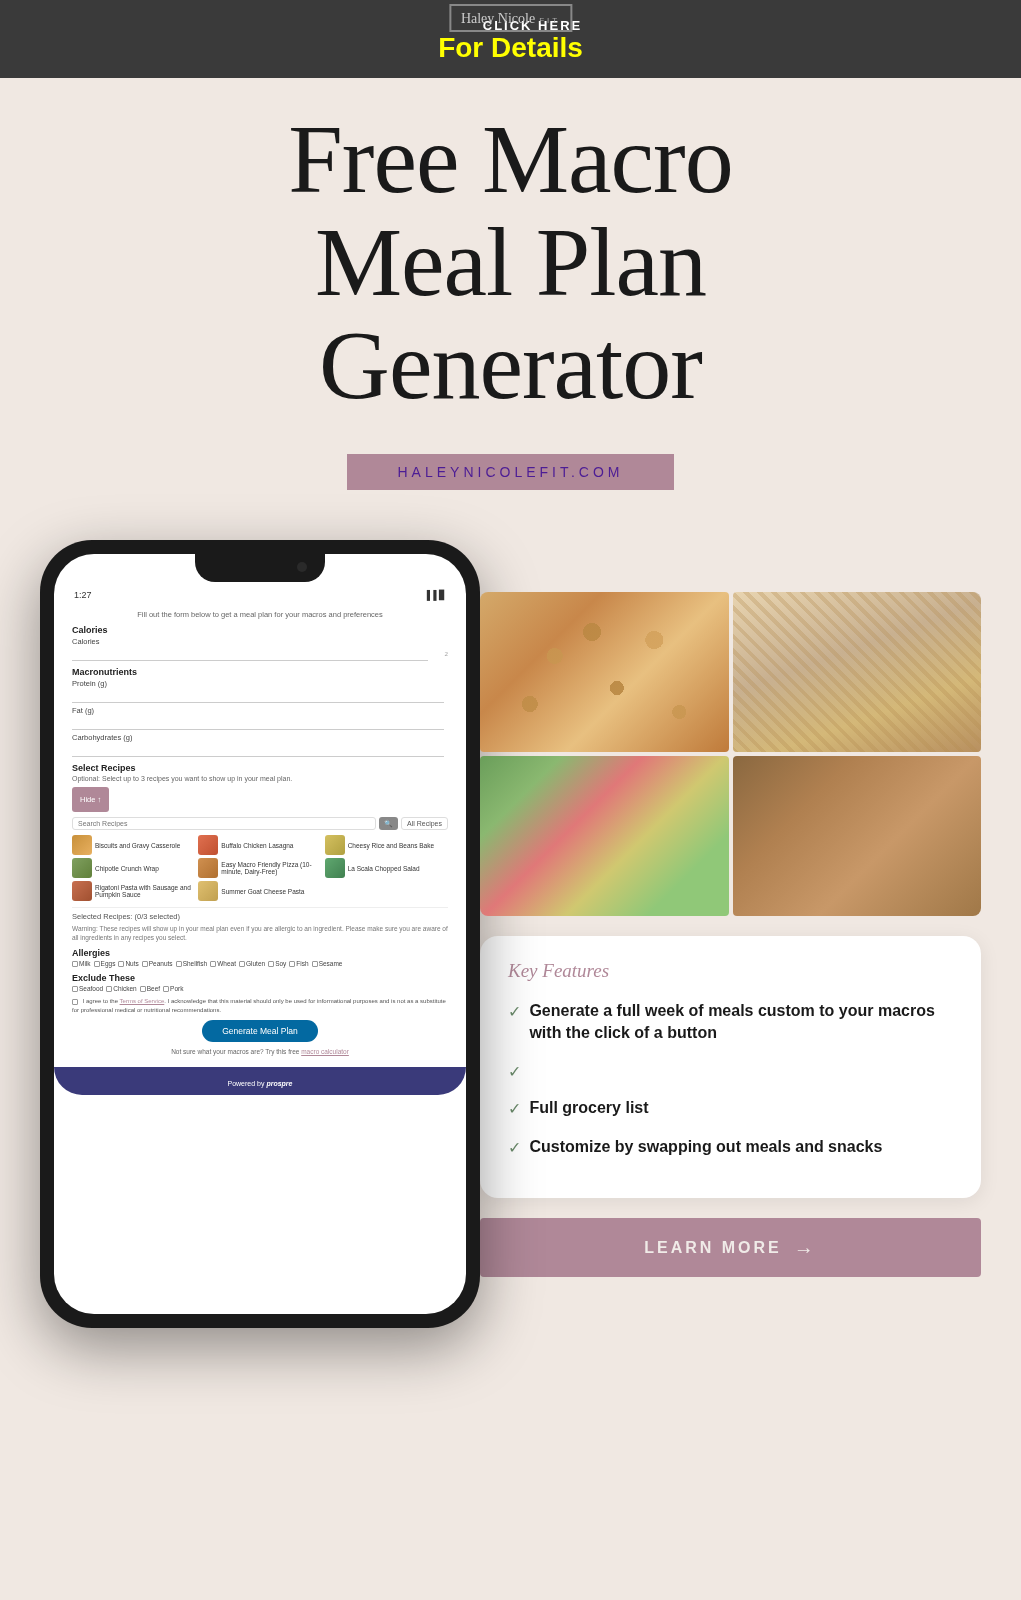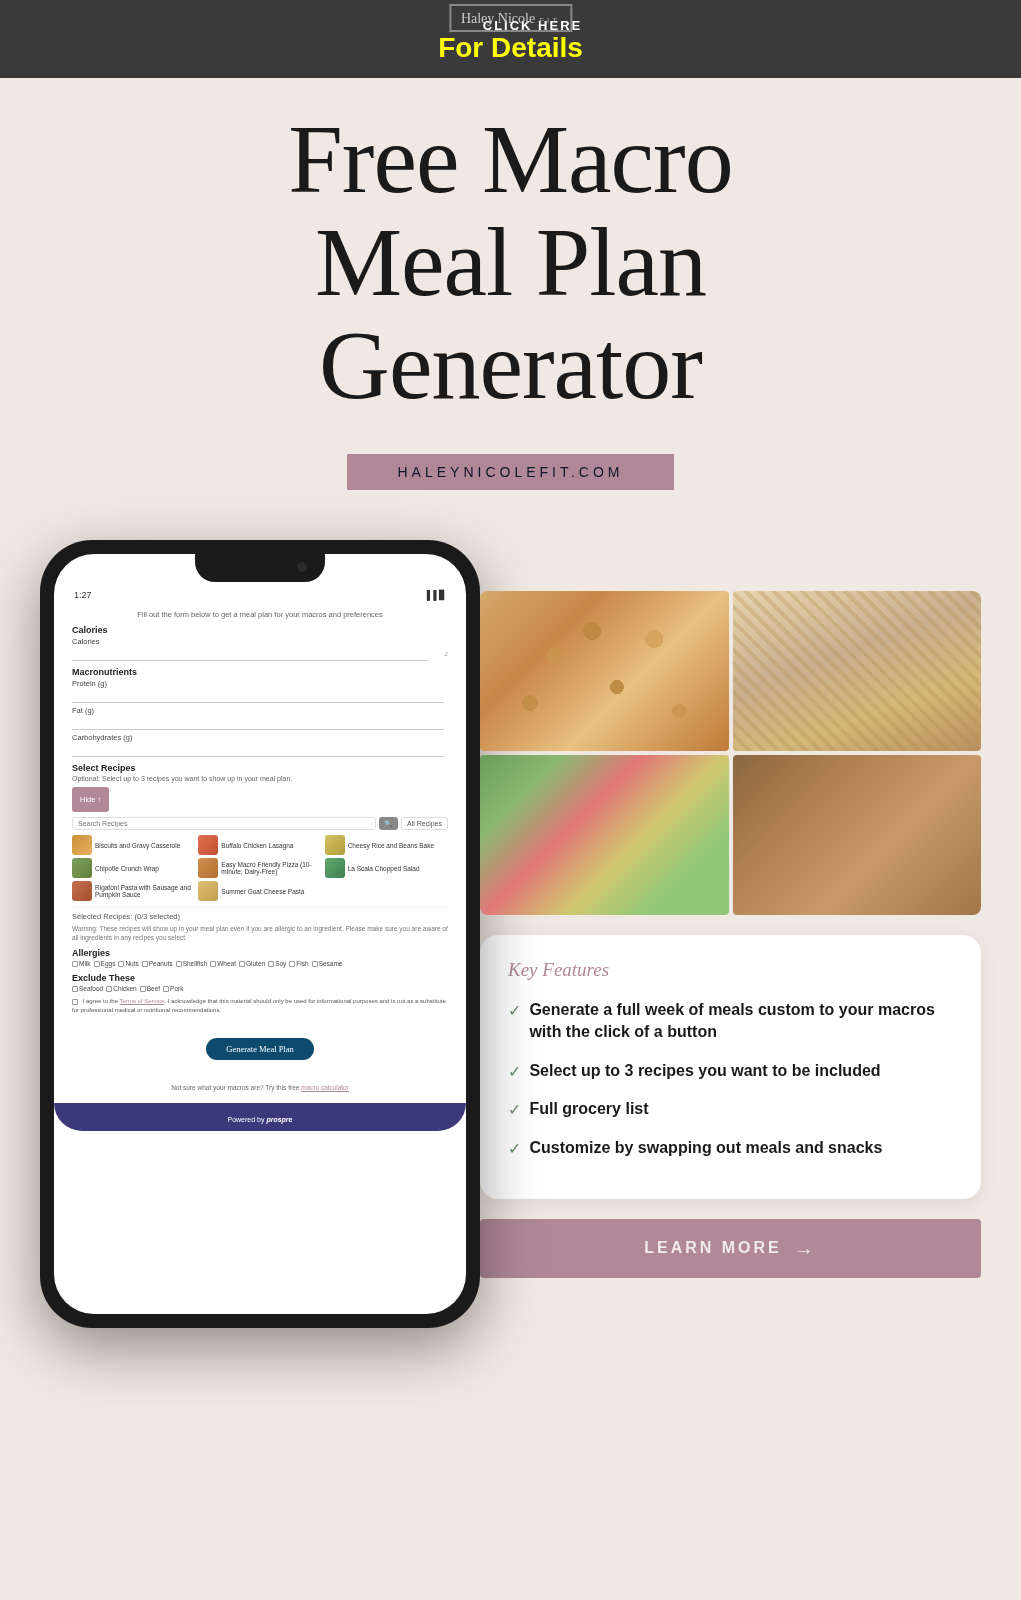--- a/index.html
+++ b/index.html
@@ -77,21 +77,21 @@
 
     
     .website-tag {
       background-color: #b08898;
       display: inline-block;
       padding: 10px 50px;
       margin: 18px auto 0;
       letter-spacing: 4px;
       font-family: Arial, sans-serif;
       font-size: 14px;
-      color: #0f172a;
+      color: #4c1d95;
       text-transform: uppercase;
     }
 
     
     .main-content {
       display: flex;
       flex-direction: row;
       padding: 40px 40px 30px;
       align-items: center;
     }
@@ -313,29 +313,29 @@
       font-family: Arial, sans-serif;
       margin: 5px 0;
       line-height: 1.4;
     }
     .terms-link {
       color: #b08898;
       text-decoration: underline;
     }
 
     .generate-btn {
-      background: #0c4a6e;
+      background: #0369a1;
       color: white;
       border: none;
       border-radius: 20px;
       padding: 6px 20px;
       font-size: 8.5px;
-      font-family: Liberation Serif, serif;
+      font-family: Liberation Sans, sans-serif;
       display: block;
-      margin: 24px auto;
+      margin: 6px auto;
     }
 
     .macro-calc-link {
       font-size: 6.5px;
       color: #666;
       font-family: Arial, sans-serif;
       text-align: center;
       margin-bottom: 4px;
     }
     .macro-link {
@@ -666,21 +666,20 @@
     <div class="key-features-card">
       <h3 class="key-features-title">Key Features</h3>
 
       <div class="feature-item">
         <span class="checkmark">✓</span>
         <span class="feature-text">Generate a full week of meals custom to your macros with the click of a button</span>
       </div>
 
       <div class="feature-item">
         <span class="checkmark">✓</span>
-        <span class="feature-text">Select up to 3 recipes you want to be included</span>
       </div>
 
       <div class="feature-item">
         <span class="checkmark">✓</span>
         <span class="feature-text">Full grocery list</span>
       </div>
 
       <div class="feature-item">
         <span class="checkmark">✓</span>
         <span class="feature-text">Customize by swapping out meals and snacks</span>

